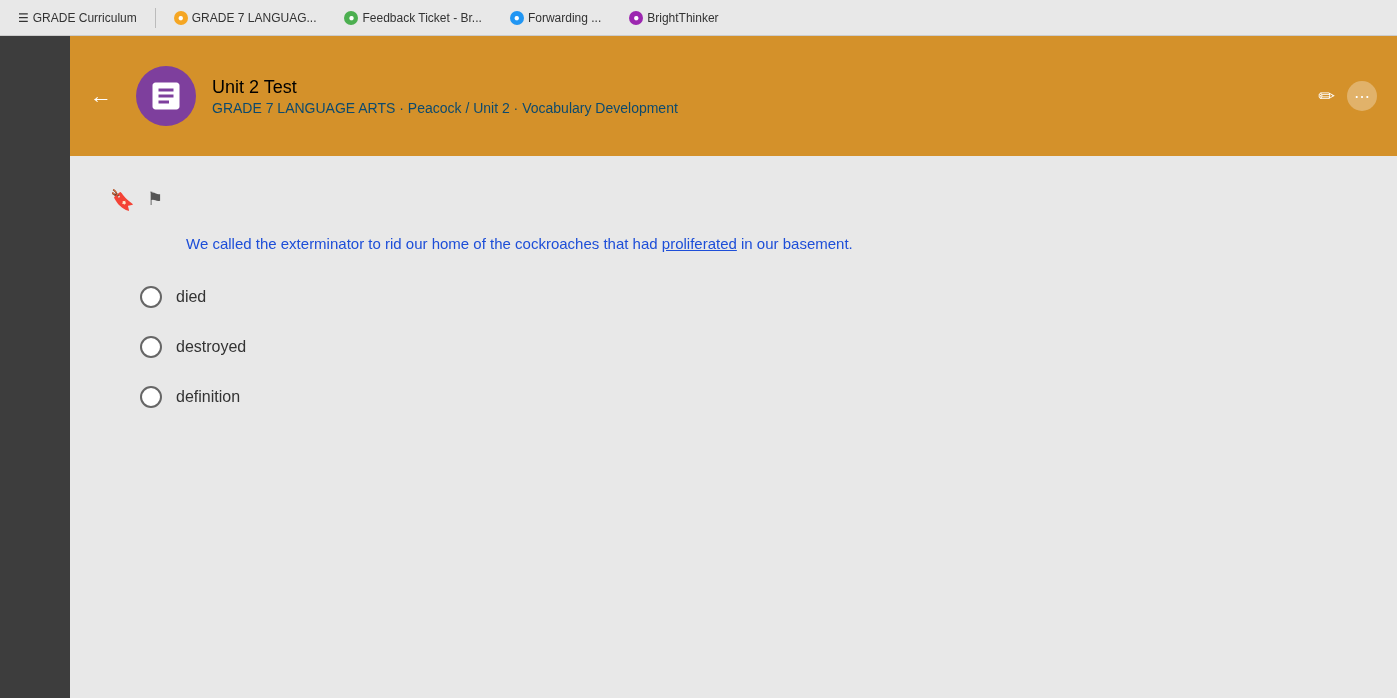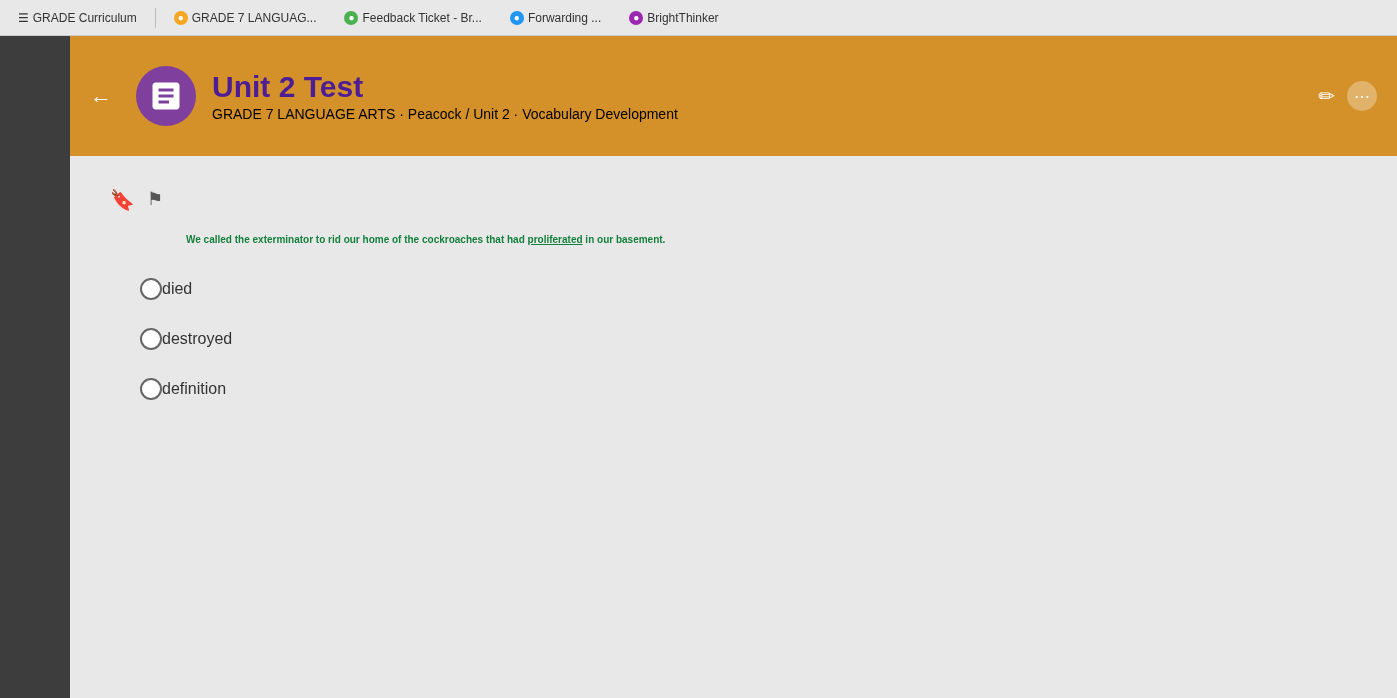--- a/index.html
+++ b/index.html
@@ -102,28 +102,28 @@
       width: 36px;
       height: 36px;
       fill: white;
     }
 
     .header-text {
       flex: 1;
     }
 
     .header-title {
-      font-size: 30px;
-      font-weight: bold;
-      color: #4c1d95;
+      font-size: 18px;
+      font-weight: normal;
+      color: #000000;
     }
 
     .header-subtitle {
       font-size: 14px;
-      color: #000000;
+      color: #0c4a6e;
       margin-top: 2px;
     }
 
     .header-actions {
       display: flex;
       gap: 12px;
       align-items: center;
     }
 
     .pencil-icon {
@@ -169,42 +169,42 @@
       font-size: 16px;
       color: #222;
       line-height: 1.5;
     }
 
     .question-number {
       font-weight: bold;
     }
 
     .question-body {
-      font-size: 10px;
-      color: #15803d;
+      font-size: 15px;
+      color: #1d4ed8;
       line-height: 1.6;
       margin-left: 76px;
       margin-bottom: 30px;
-      font-weight: bold;
     }
 
     .underlined {
       text-decoration: underline;
     }
 
     .options-container {
       display: flex;
       flex-direction: column;
       gap: 28px;
       margin-left: 30px;
     }
 
     .option-item {
       display: flex;
       align-items: center;
+      gap: 14px;
       cursor: pointer;
     }
 
     .radio-circle {
       width: 22px;
       height: 22px;
       border-radius: 50%;
       border: 2px solid #666;
       background: white;
       flex-shrink: 0;

